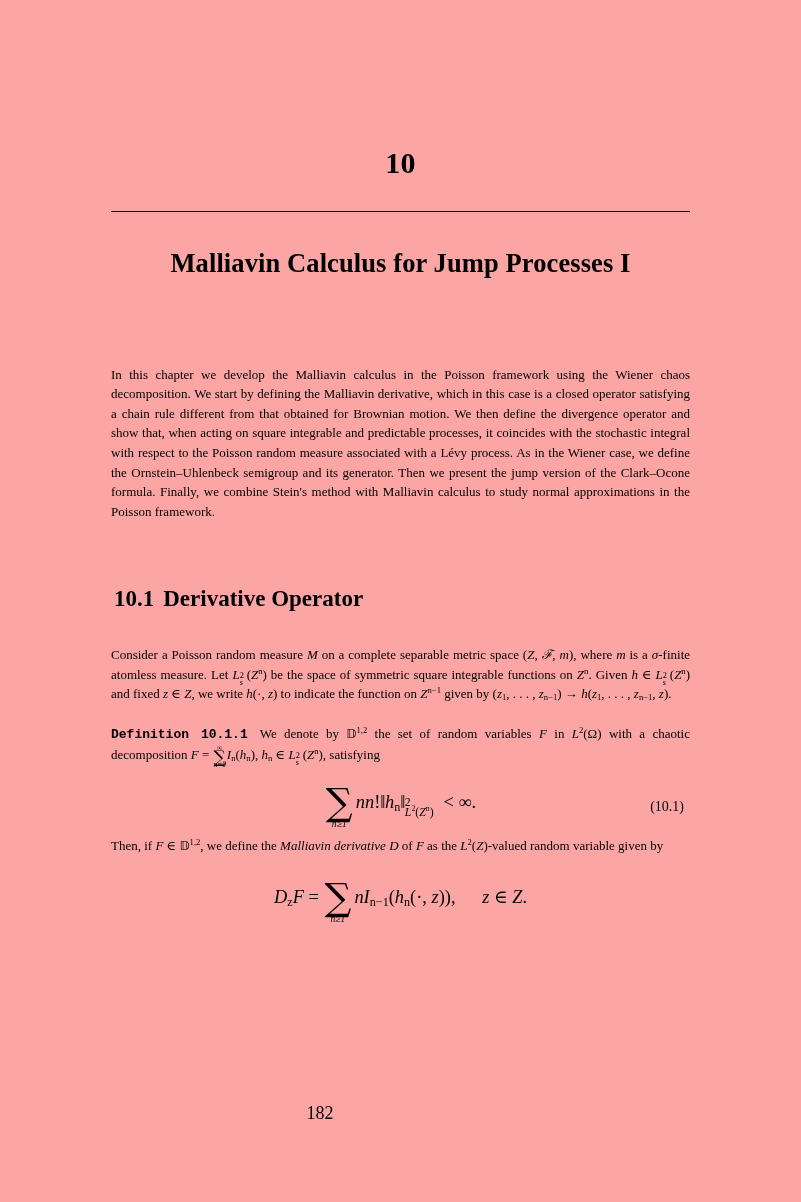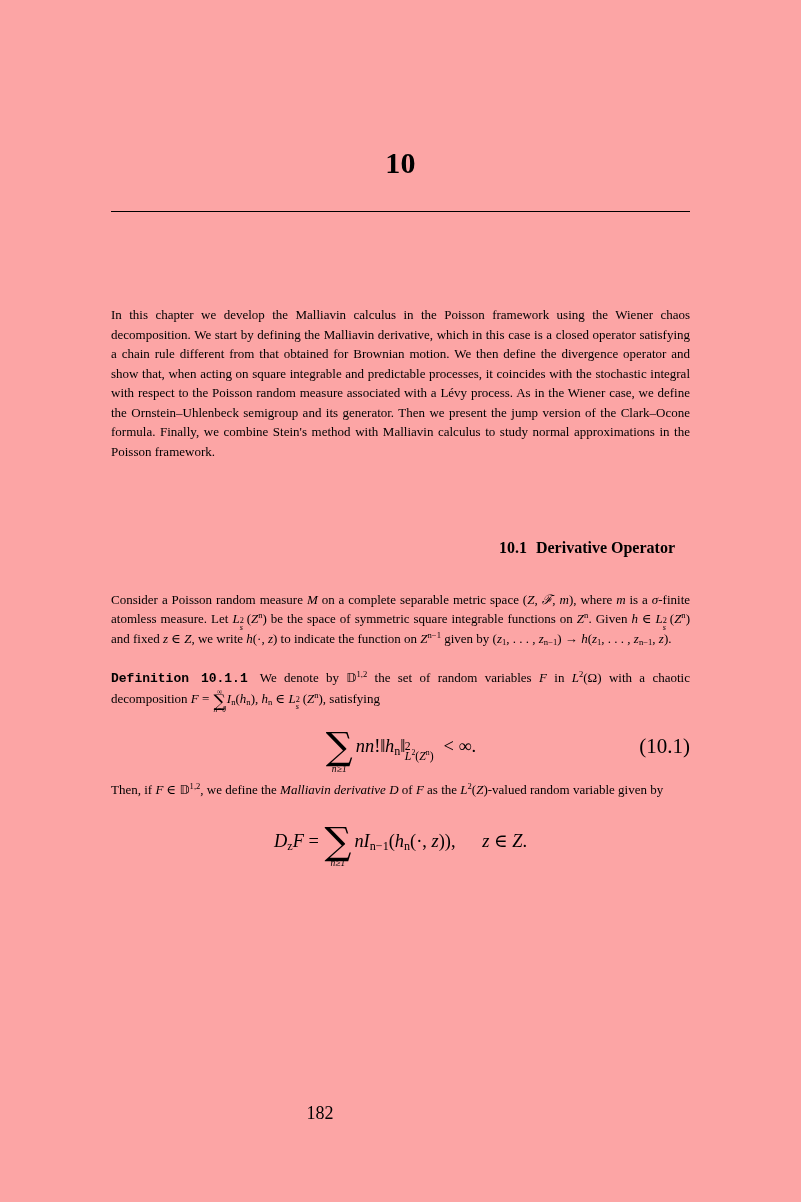--- a/index.html
+++ b/index.html
@@ -65,24 +65,24 @@
     margin: 0;
     hyphens: manual;
   }
   p.intro {
     padding-top: 85px;
   }
   p.tight {
     margin-top: 13px;
   }
   .section-heading {
-    text-align: right;
-    font-weight: bold;
-    font-size: 16px;
-    margin: 15px;
+    text-align: left;
+    font-weight: bold;
+    font-size: 23px;
+    margin: 3px;
     padding-top: 62px;
   }
   .section-heading .sec-num { margin-right: 9px; }
 
   p.after-heading {
     margin-top: 33px;
   }
   p.definition {
     margin-top: 20px;
   }
@@ -170,23 +170,23 @@
     padding-top: 22px;
     text-align: center;
     font-size: 18.4px;
   }
   .eq-body {
     display: inline-block;
     white-space: nowrap;
   }
   .eq-num {
     position: absolute;
-    right: 0;
+    right: 6px;
     bottom: 3px;
-    font-size: 21px;
+    font-size: 14px;
   }
   .bigsum {
     display: inline-block;
     position: relative;
     vertical-align: -0.40em;
     text-align: center;
     line-height: 1;
     margin: 0 3px 0 1px;
   }
   .bigsum .sg {
@@ -218,20 +218,21 @@
 </head>
 <body>
 
 <div class="page">
   <div class="textblock">
 
     <div class="chapter-number">10</div>
 
     <hr class="chapter-rule">
 
+    <h1 class="chapter-title">Malliavin Calculus for Jump Processes I</h1>
 
     <p class="body intro">In this chapter we develop the Malliavin calculus in the Poisson framework using the Wiener chaos decomposition. We start by defining the Malliavin derivative, which in this case is a closed operator satisfying a chain rule different from that obtained for Brownian motion. We then define the divergence operator and show that, when acting on square integrable and predictable processes, it coincides with the stochastic integral with respect to the Poisson random measure associated with a Lévy process. As in the Wiener case, we define the Ornstein–Uhlenbeck semigroup and its generator. Then we present the jump version of the Clark–Ocone formula. Finally, we combine Stein's method with Malliavin calculus to study normal approximations in the Poisson framework.</p>
 
     <h2 class="section-heading">
       <span class="sec-num">10.1</span><span>Derivative Operator</span>
     </h2>
 
     <p class="body after-heading"><span>Consider a Poisson random measure </span><span class="mi">M</span><span> on a complete separable metric space (</span><span class="mi">Z</span><span>, </span><span class="mi">ℱ</span><span>, </span><span class="mi">m</span><span>), where </span><span class="mi">m</span><span> is a </span><span class="mi">σ</span><span>-finite atomless measure. Let </span><span class="mi">L</span><span class="supsub"><span class="up">2</span><span class="dn mi">s</span></span><span style="display:inline-block;width:7px"></span><span>(</span><span class="mi">Z</span><sup class="ms mi">n</sup><span>) be the space of symmetric square integrable functions on </span><span class="mi">Z</span><sup class="ms mi">n</sup><span>. Given </span><span class="mi">h</span><span> ∈ </span><span class="mi">L</span><span class="supsub"><span class="up">2</span><span class="dn mi">s</span></span><span style="display:inline-block;width:7px"></span><span>(</span><span class="mi">Z</span><sup class="ms mi">n</sup><span>) and fixed </span><span class="mi">z</span><span> ∈ </span><span class="mi">Z</span><span>, we write </span><span class="mi">h</span><span>(·, </span><span class="mi">z</span><span>) to indicate the function on </span><span class="mi">Z</span><sup class="ms mi">n−1</sup><span> given by (</span><span class="mi">z</span><sub class="ms">1</sub><span>, . . . , </span><span class="mi">z</span><sub class="ms mi">n−1</sub><span>) → </span><span class="mi">h</span><span>(</span><span class="mi">z</span><sub class="ms">1</sub><span>, . . . , </span><span class="mi">z</span><sub class="ms mi">n−1</sub><span>, </span><span class="mi">z</span><span>).</span></p>
 
     <p class="body definition"><span class="defn-label">Definition 10.1.1</span><span class="defn-gap"></span><span>We denote by </span><span class="bb">𝔻</span><sup class="ms">1,2</sup><span> the set of random variables </span><span class="mi">F</span><span> in </span><span class="mi">L</span><sup class="ms">2</sup><span>(</span><span>Ω</span><span>) with a chaotic decomposition </span><span class="mi">F</span><span> = </span><span class="sum-inline"><span class="lim-top">∞</span><span class="sg">∑</span><span class="lim-bot mi">n=0</span></span><span class="mi">I</span><sub class="ms mi">n</sub><span>(</span><span class="mi">h</span><sub class="ms mi">n</sub><span>), </span><span class="mi">h</span><sub class="ms mi">n</sub><span> ∈ </span><span class="mi">L</span><span class="supsub"><span class="up">2</span><span class="dn mi">s</span></span><span style="display:inline-block;width:7px"></span><span>(</span><span class="mi">Z</span><sup class="ms mi">n</sup><span>), satisfying</span></p>

